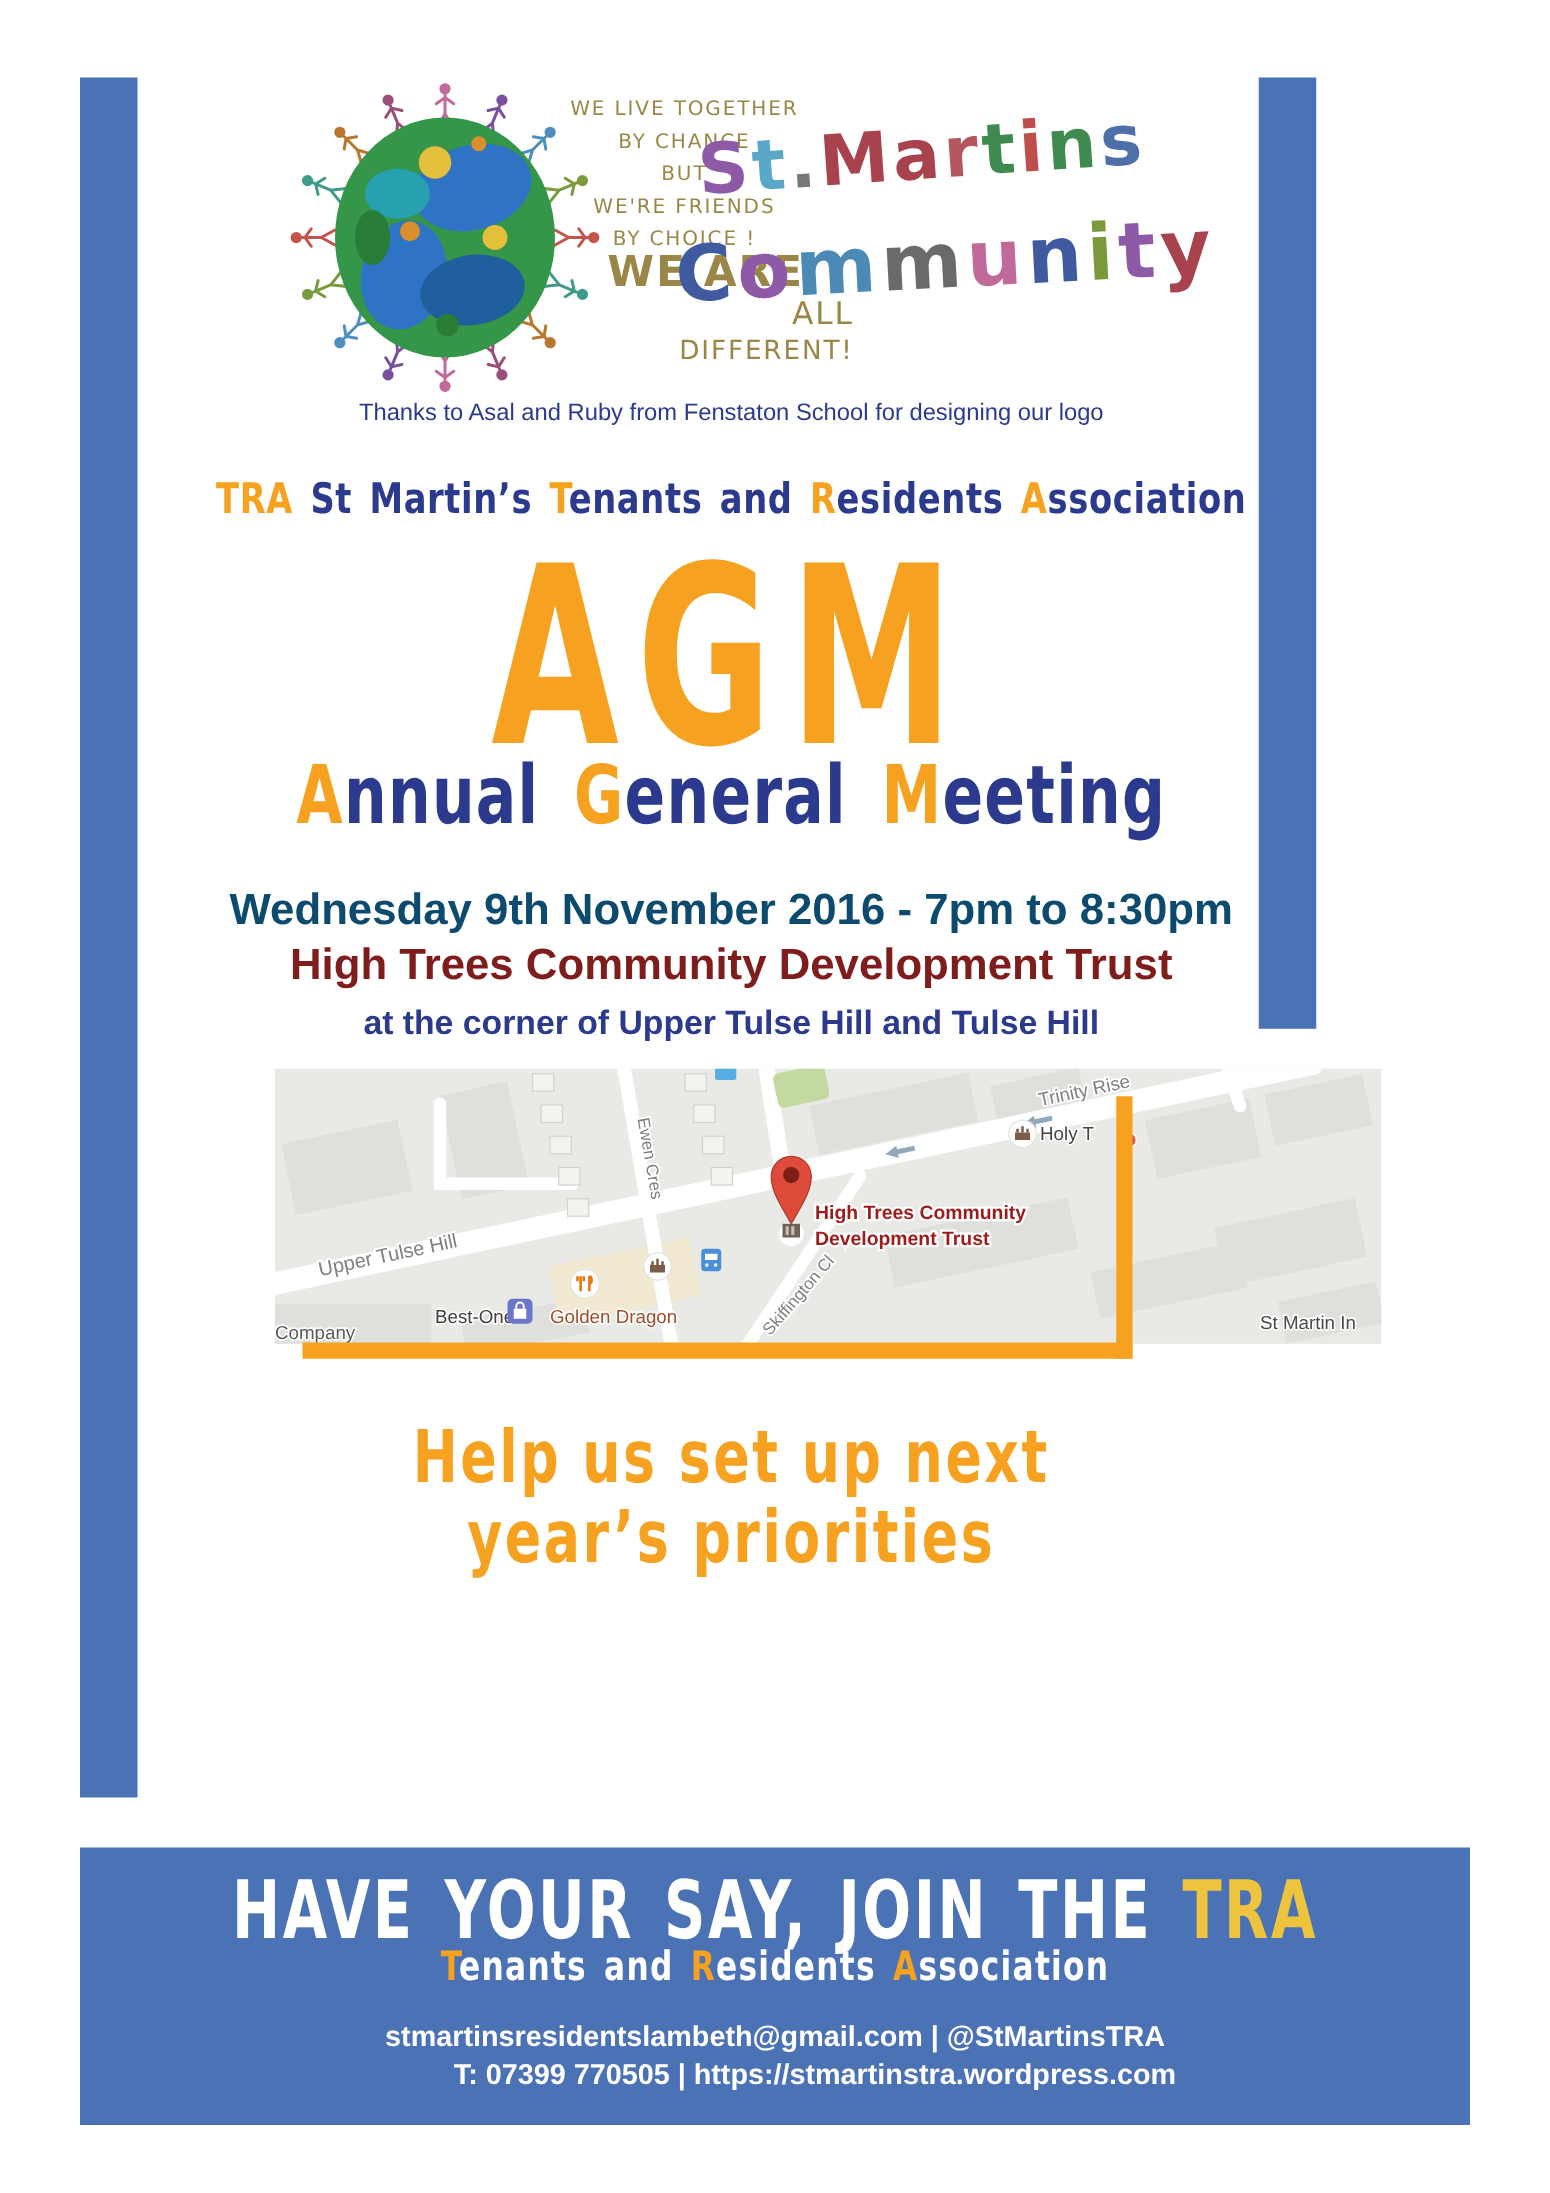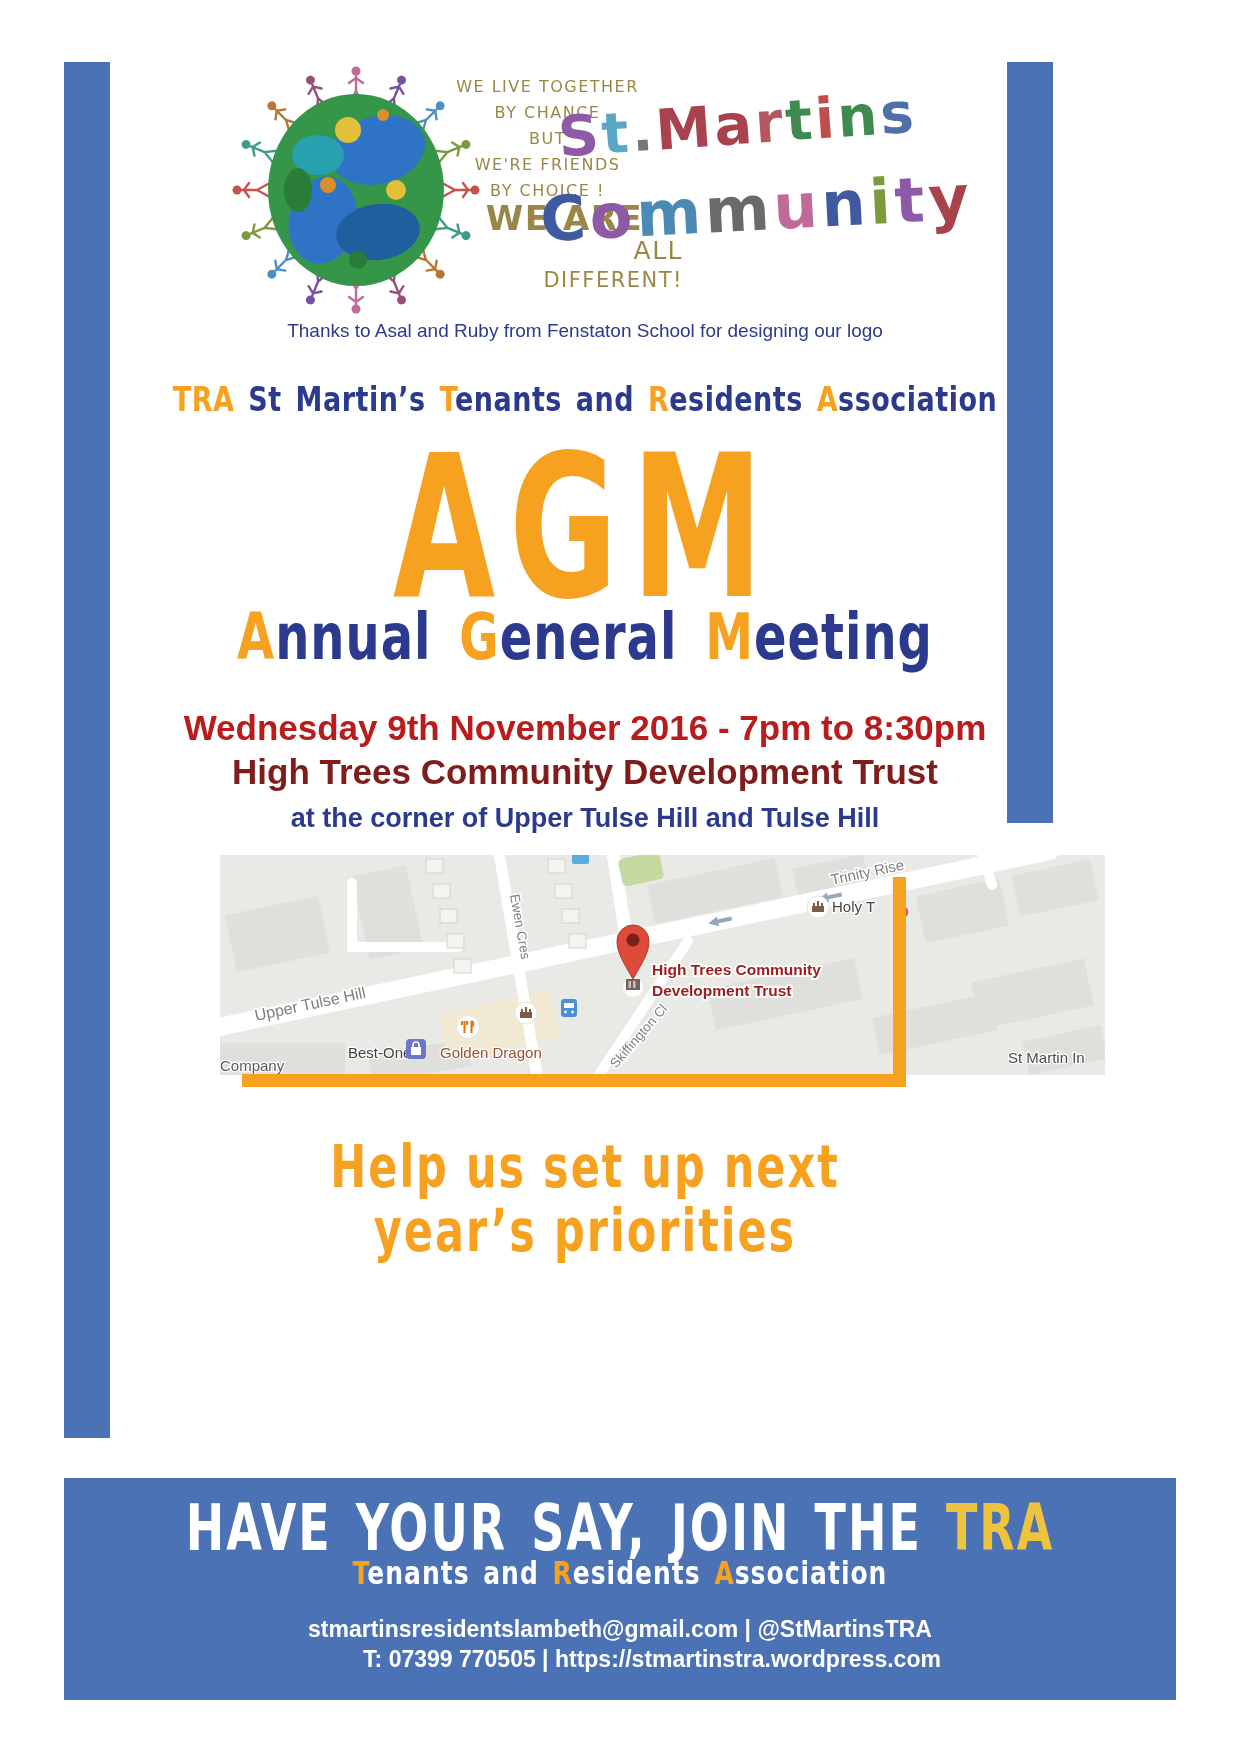--- a/index.html
+++ b/index.html
@@ -23,21 +23,21 @@
 
   .ctr{position:absolute;left:10px;width:1150px;text-align:center;}
   .credit{top:320px;font-size:19px;color:#2c3a8d;}
   .traline{top:380px;font-size:27px;font-weight:bold;font-family:"DejaVu Sans",sans-serif;
            transform:scaleY(1.25);transform-origin:50% 0;letter-spacing:0.5px;word-spacing:4px;}
   .o{color:#f6a11f;} .n{color:#2c3a8d;}
   .agm{top:428px;font-size:132px;line-height:1;font-weight:bold;color:#f6a11f;
        font-family:"DejaVu Sans",sans-serif;letter-spacing:14px;transform:scaleY(1.5);transform-origin:50% 0;}
   .sub{top:604px;font-size:48px;line-height:1;font-weight:bold;font-family:"DejaVu Sans",sans-serif;
        transform:scaleY(1.35);transform-origin:50% 0;letter-spacing:1px;word-spacing:10px;}
-  .when{top:708px;font-size:35px;font-weight:bold;color:#b91c1c;}
+  .when{top:708px;font-size:35px;font-weight:bold;color:#0c4a6e;}
   .venue{top:752px;font-size:35px;font-weight:bold;color:#7f1d1d;}
   .corner{top:803px;font-size:27px;font-weight:bold;color:#2c3a8d;}
 
   .map-svg{position:absolute;left:220px;top:855px;width:885px;height:220px;background:#e9eae6;}
   .map-svg text{font-family:"Liberation Sans",sans-serif;}
   .ostrip{position:absolute;background:#f6a11f;}
   .ostrip.v{left:893px;top:877px;width:13px;height:210px;}
   .ostrip.h{left:242px;top:1074px;width:664px;height:13px;}
 
   .callout{top:1136px;font-size:43px;line-height:47px;font-weight:bold;color:#f6a11f;

